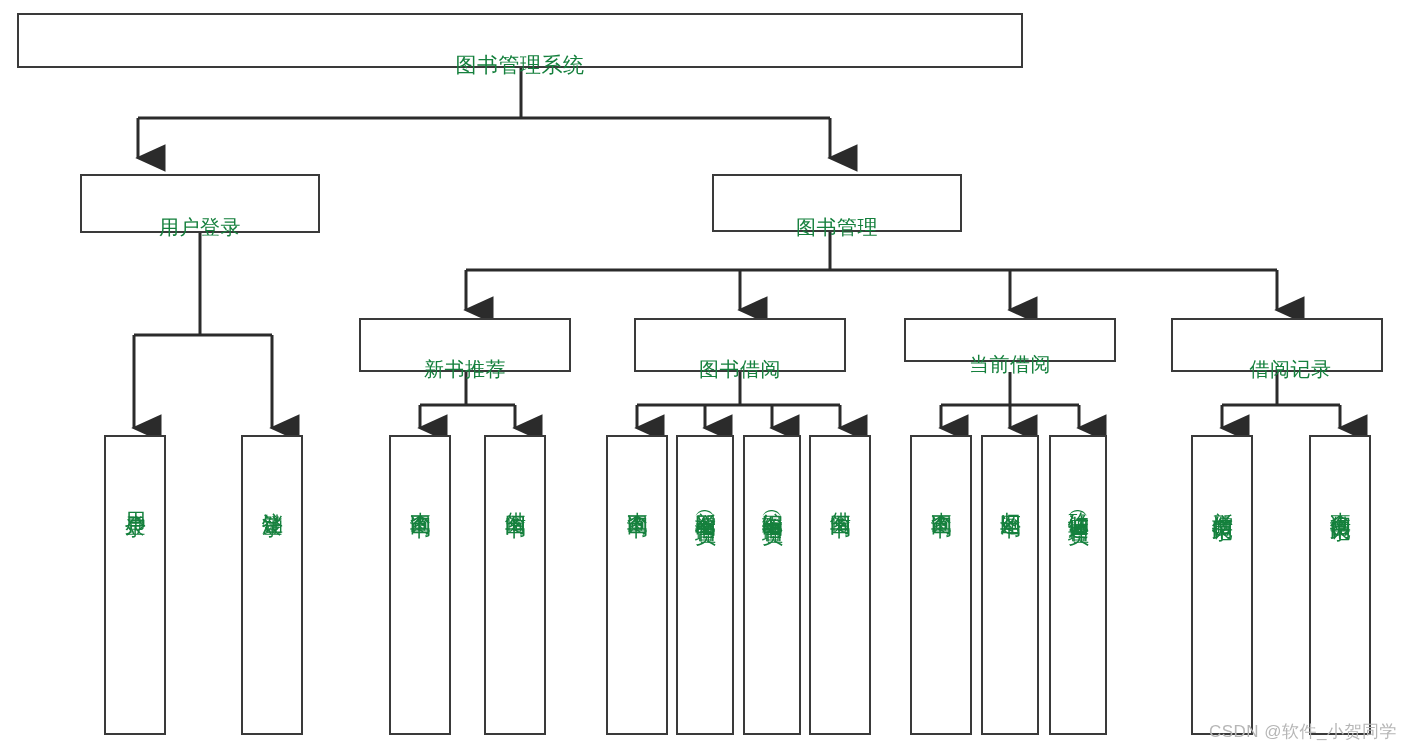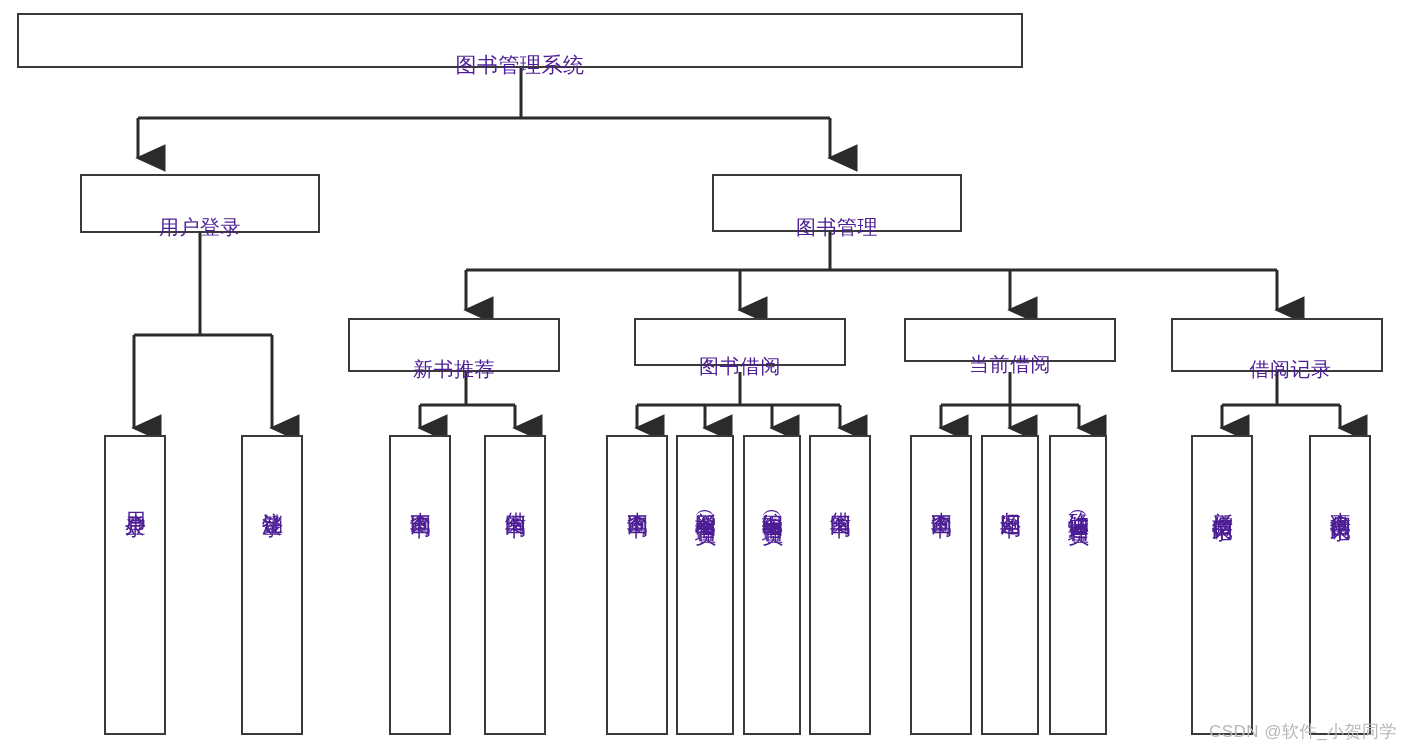--- a/index.html
+++ b/index.html
@@ -18,21 +18,21 @@
     display:flex;
     align-items:center;
     justify-content:center;
     color:#1a1a1a;
   }
   .node .label{
     font-size:20px;
     line-height:1.12;
     letter-spacing:.5px;
     white-space:nowrap;
-    color:#4c1d95;
+    color:#15803d;
     margin-top:48px;
   }
   .node.root .label{font-size:21px;}
   .node.leaf{
     align-items:flex-start;
     justify-content:center;
     padding-top:10px;
   }
   .node.leaf .label{
     writing-mode:vertical-rl;
@@ -112,24 +112,24 @@
     <span class="label">图书管理系统</span>
   </div>
 
   <div class="node" style="left:80px;top:174px;width:240px;height:59px;">
     <span class="label">用户登录</span>
   </div>
   <div class="node" style="left:712px;top:174px;width:250px;height:58px;">
     <span class="label">图书管理</span>
   </div>
 
-  <div class="node" style="left:348px;top:318px;width:212px;height:54px;">
+  <div class="node" style="left:359px;top:318px;width:212px;height:54px;">
     <span class="label">新书推荐</span>
   </div>
-  <div class="node" style="left:634px;top:318px;width:212px;height:48px;">
+  <div class="node" style="left:634px;top:318px;width:212px;height:54px;">
     <span class="label">图书借阅</span>
   </div>
   <div class="node" style="left:904px;top:318px;width:212px;height:44px;">
     <span class="label">当前借阅</span>
   </div>
   <div class="node" style="left:1171px;top:318px;width:212px;height:54px;padding-left:27px;">
     <span class="label">借阅记录</span>
   </div>
 
   <div class="node leaf" style="left:104px;top:435px;width:62px;height:300px;">

